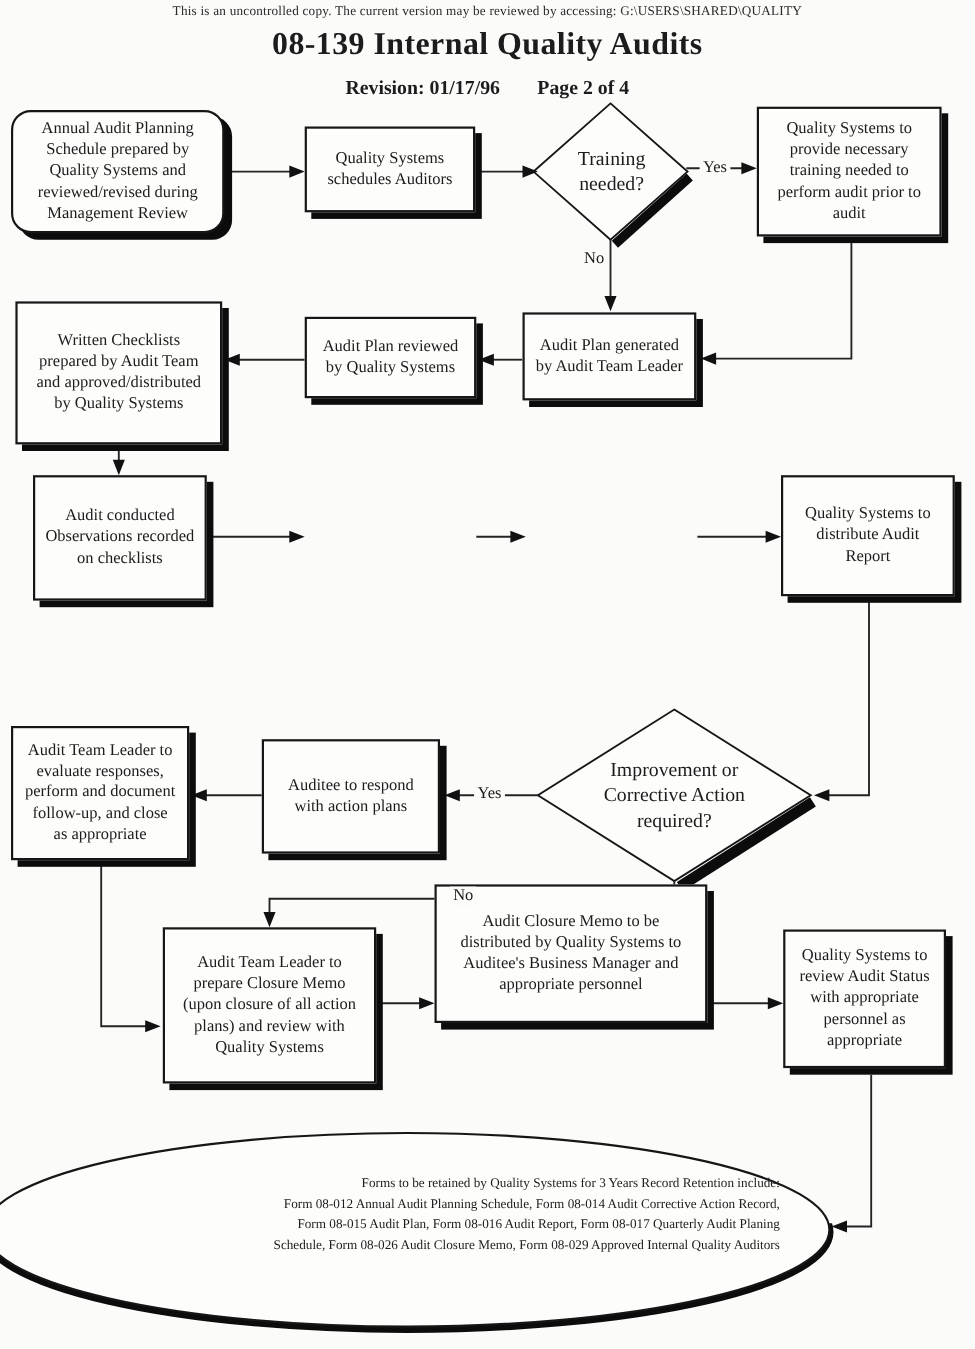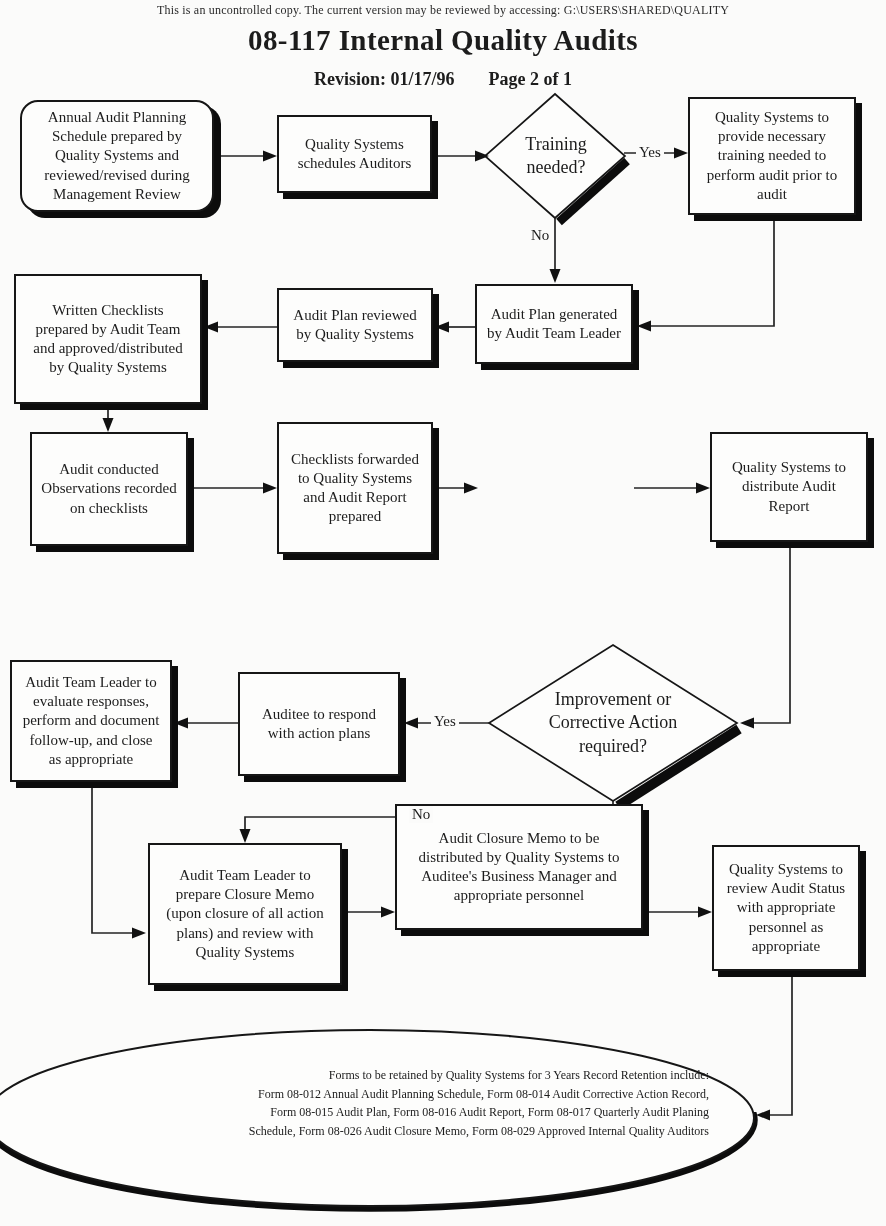--- a/index.html
+++ b/index.html
@@ -44,23 +44,23 @@
     position:absolute; z-index:3; font-size:15px; line-height:1.1;text-align:right;
   }
   .edge-label.bg{background:#fbfbfa; padding:0 3px;}
 </style>
 </head>
 <body>
 
 <div id="page">
 
   <div class="disclaimer">This is an uncontrolled copy.  The current version may be reviewed by accessing:  G:\USERS\SHARED\QUALITY</div>
-  <div class="title">08-117 Internal Quality Audits</div>
+  <div class="title">08-139 Internal Quality Audits</div>
   <div class="revline">
-    <span>Revision:  01/17/96</span><span class="gap"></span><span>Page 2 of 1</span>
+    <span>Revision:  01/17/96</span><span class="gap"></span><span>Page 2 of 4</span>
   </div>
 
   <svg class="wires" width="886" height="1226" viewBox="0 0 886 1226">
     <defs>
       <clipPath id="lowerHalf">
           <rect x="-30" y="1112" width="820" height="120"></rect>
         </clipPath>
     </defs>
 
     <path d="M627,161 L559,222" stroke="#0c0c0c" stroke-width="8.5" fill="none"></path>
@@ -110,21 +110,21 @@
       <polygon points="404,723 418,717.5 418,728.5"></polygon>
       <polygon points="174,723 188,717.5 188,728.5"></polygon>
       <polygon points="245,843 239.5,829 250.5,829"></polygon>
       <polygon points="146,933 132,927.5 132,938.5"></polygon>
       <polygon points="395,912 381,906.5 381,917.5"></polygon>
       <polygon points="712,912 698,906.5 698,917.5"></polygon>
       <polygon points="756,1115 770,1109.5 770,1120.5"></polygon>
     </g>
   </svg>
 
-  <div class="node rounded" style="left:20px; top:100px; width:194px; height:112px;">Annual Audit Planning
+  <div class="node rounded" style="left:10px; top:100px; width:194px; height:112px;">Annual Audit Planning
 Schedule prepared by
 Quality Systems and
 reviewed/revised during
 Management Review</div>
 
   <div class="node" style="left:277px; top:115px; width:155px; height:78px;">Quality Systems
 schedules Auditors</div>
 
   <div class="node" style="left:688px; top:97px; width:168px; height:118px;">Quality Systems to
 provide necessary
@@ -140,24 +140,20 @@
   <div class="node" style="left:277px; top:288px; width:156px; height:74px;">Audit Plan reviewed
 by Quality Systems</div>
 
   <div class="node" style="left:475px; top:284px; width:158px; height:80px;">Audit Plan generated
 by Audit Team Leader</div>
 
   <div class="node" style="left:30px; top:432px; width:158px; height:114px;">Audit conducted
 Observations recorded
 on checklists</div>
 
-  <div class="node" style="left:277px; top:422px; width:156px; height:132px;">Checklists forwarded
-to Quality Systems
-and Audit Report
-prepared</div>
 
 
   <div class="node" style="left:710px; top:432px; width:158px; height:110px;">Quality Systems to
 distribute Audit
 Report</div>
 
   <div class="node" style="left:10px; top:660px; width:162px; height:122px;">Audit Team Leader to
 evaluate responses,
 perform and document
 follow-up, and close

